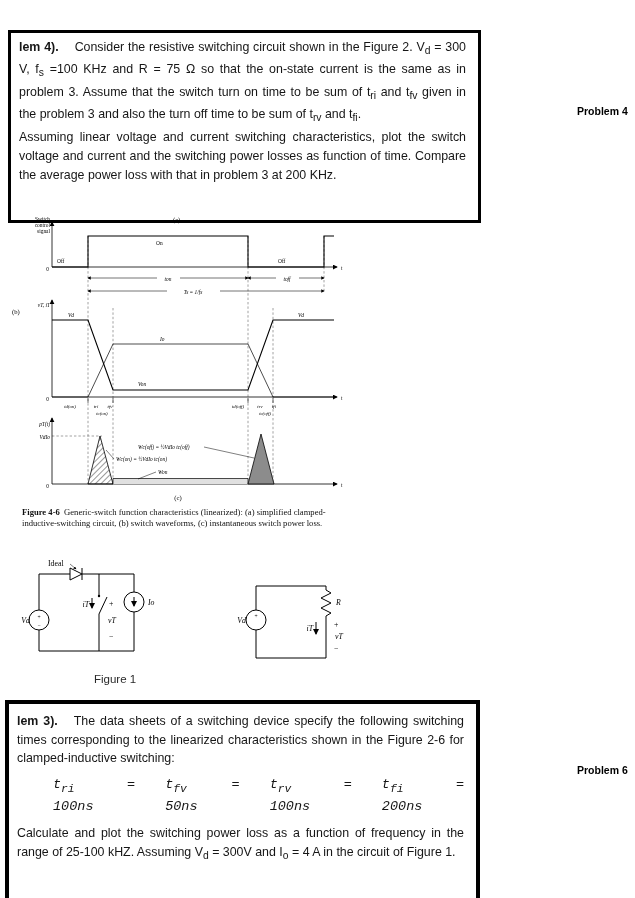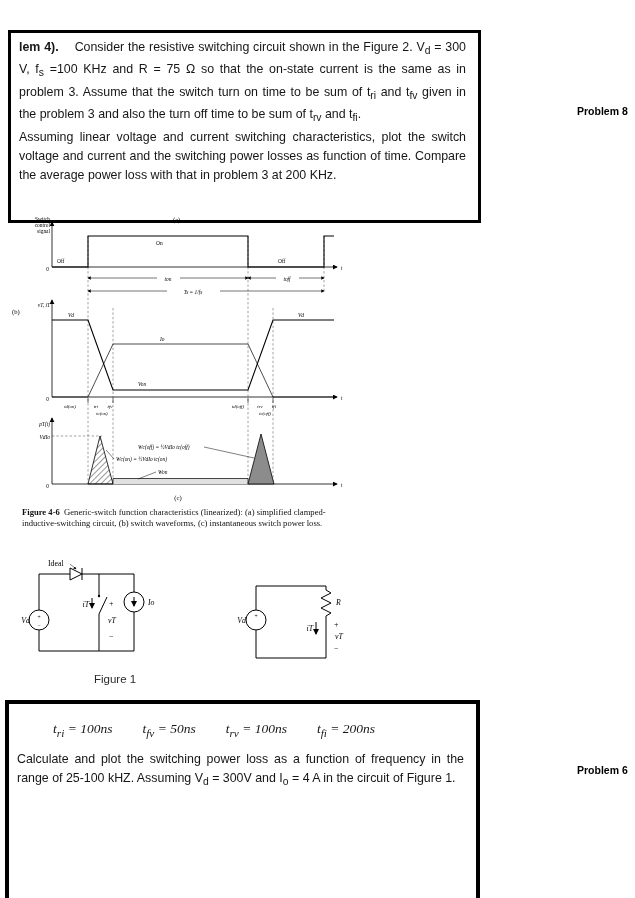--- a/index.html
+++ b/index.html
@@ -22,21 +22,21 @@
   .fig26{position:absolute;left:10px;top:212px;width:340px;}
   .cap26{font-family:"Liberation Serif",serif;font-size:8.6px;line-height:10.6px;
          color:#101010;margin:3px 0 0 12px;}
   .cap26 b{font-weight:700;}
 
   .figcap{position:absolute;font-size:11.5px;color:#2a2a2a;margin-left:44px;}
   #fc1{left:50px;top:673px;}
   #fc2{left:260px;top:713px;}
 
   .eqrow{display:flex;gap:30px;margin:8px 0 8px 36px;
-         font-family:Liberation Serif, serif;font-style:italic;font-size:13.5px;}
+         font-family:Liberation Mono, monospace;font-style:italic;font-size:13.5px;}
 
   svg{position:absolute;}
   svg text{font-family:"Liberation Serif",serif;fill:#000;}
   .t4{font-size:4.8px;}
   .t5{font-size:5.4px;}
   .t6{font-size:6.6px;}
   .c5{font-size:5.5px;}
   .ti{font-style:italic;}
   .cl{font-size:7.8px;font-style:italic;}
   .cls{font-size:7.8px;}
@@ -53,21 +53,21 @@
 </style>
 </head>
 <body>
 
 <div class="page">
 
   <div class="pbox" id="p4">
     <p><b class="ptitle">lem 4).</b><span class="tgap"></span><span>Consider the resistive switching circuit shown in the Figure 2. V<sub>d</sub> = 300 V, f<sub>s</sub> =100 KHz and R = 75 Ω so that the on-state current is the same as in problem 3. Assume that the switch turn on time to be sum of t<sub>ri</sub> and t<sub>fv</sub> given in the problem 3 and also the turn off time to be sum of t<sub>rv</sub> and t<sub>fi</sub>.</span></p>
     <p>Assuming linear voltage and current switching characteristics, plot the switch voltage and current and the switching power losses as function of time. Compare the average power loss with that in problem 3 at 200 KHz.</p>
   </div>
-  <div class="mlabel" id="ml4">Problem 8</div>
+  <div class="mlabel" id="ml4">Problem 4</div>
 
   <div class="fig26">
     <svg id="f26" width="340" height="292" viewBox="0 0 340 292">
       <defs>
         <marker id="ae" markerWidth="7" markerHeight="7" refX="5" refY="3" orient="auto">
           <path d="M0,0 L6,3 L0,6 Z" fill="#000"></path>
         </marker>
         <marker id="as" markerWidth="7" markerHeight="7" refX="5" refY="3" orient="auto-start-reverse">
           <path d="M0,0 L6,3 L0,6 Z" fill="#000"></path>
         </marker>
@@ -222,20 +222,21 @@
     <text class="cl" text-anchor="end" x="85" y="61">iT</text>
     <text class="cls" x="106" y="57">+</text>
     <text class="cl" x="107" y="69">vT</text>
     <text class="cls" x="106" y="81">−</text>
   </svg>
 
   <div class="figcap" id="fc1">Figure 1</div>
   <div class="figcap" id="fc2">Figure 2</div>
 
   <div class="pbox" id="p3">
+    <p><b class="ptitle">lem 3).</b><span class="tgap"></span><span>The data sheets of a switching device specify the following switching times corresponding to the linearized characteristics shown in the Figure 2-6 for clamped-inductive switching:</span></p>
     <div class="eqrow">
       <span>t<sub>ri</sub> = 100ns</span>
       <span>t<sub>fv</sub> = 50ns</span>
       <span>t<sub>rv</sub> = 100ns</span>
       <span>t<sub>fi</sub> = 200ns</span>
     </div>
     <p>Calculate and plot the switching power loss as a function of frequency in the range of 25-100 kHZ. Assuming V<sub>d</sub> = 300V and I<sub>o</sub> = 4 A in the circuit of Figure 1.</p>
   </div>
   <div class="mlabel" id="ml3">Problem 6</div>
 

